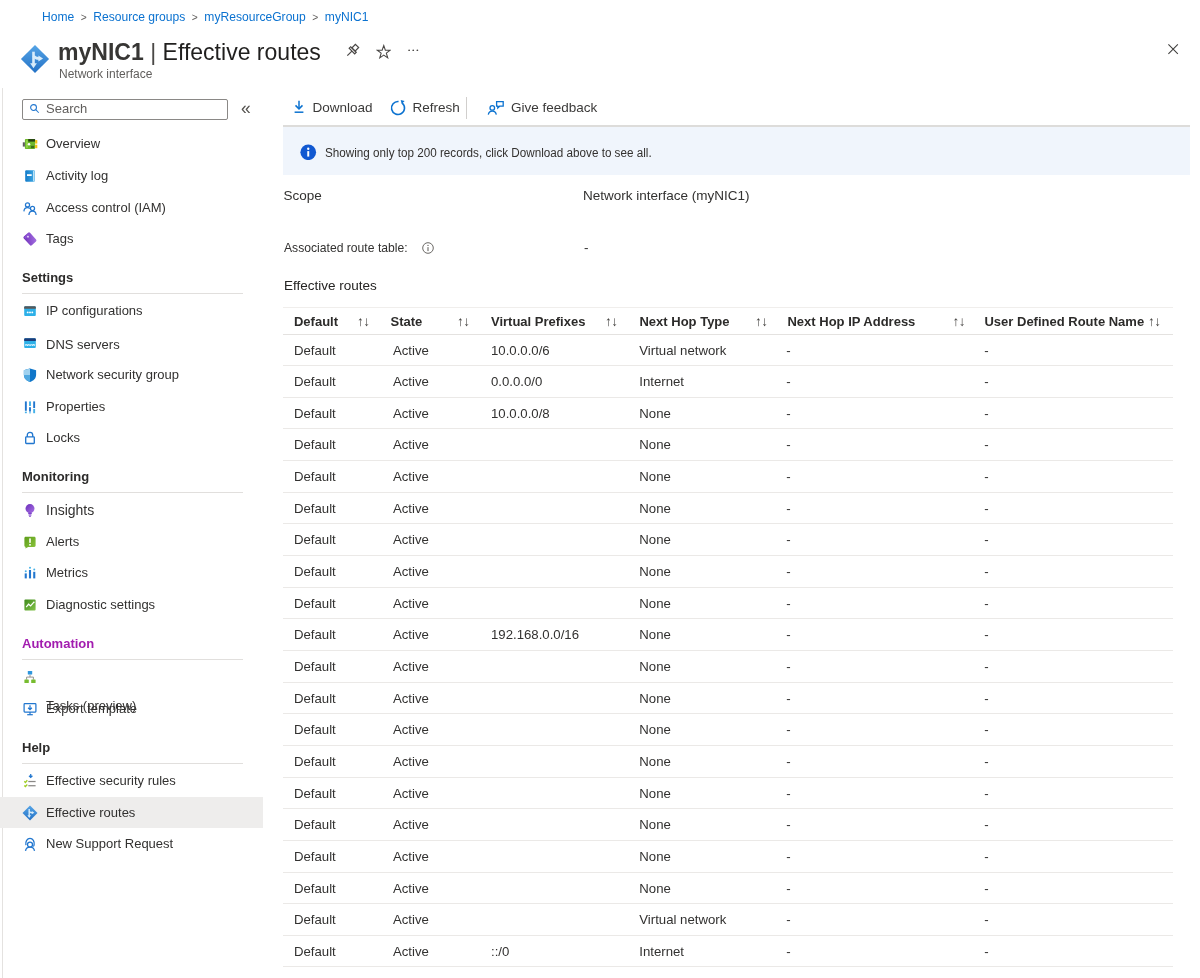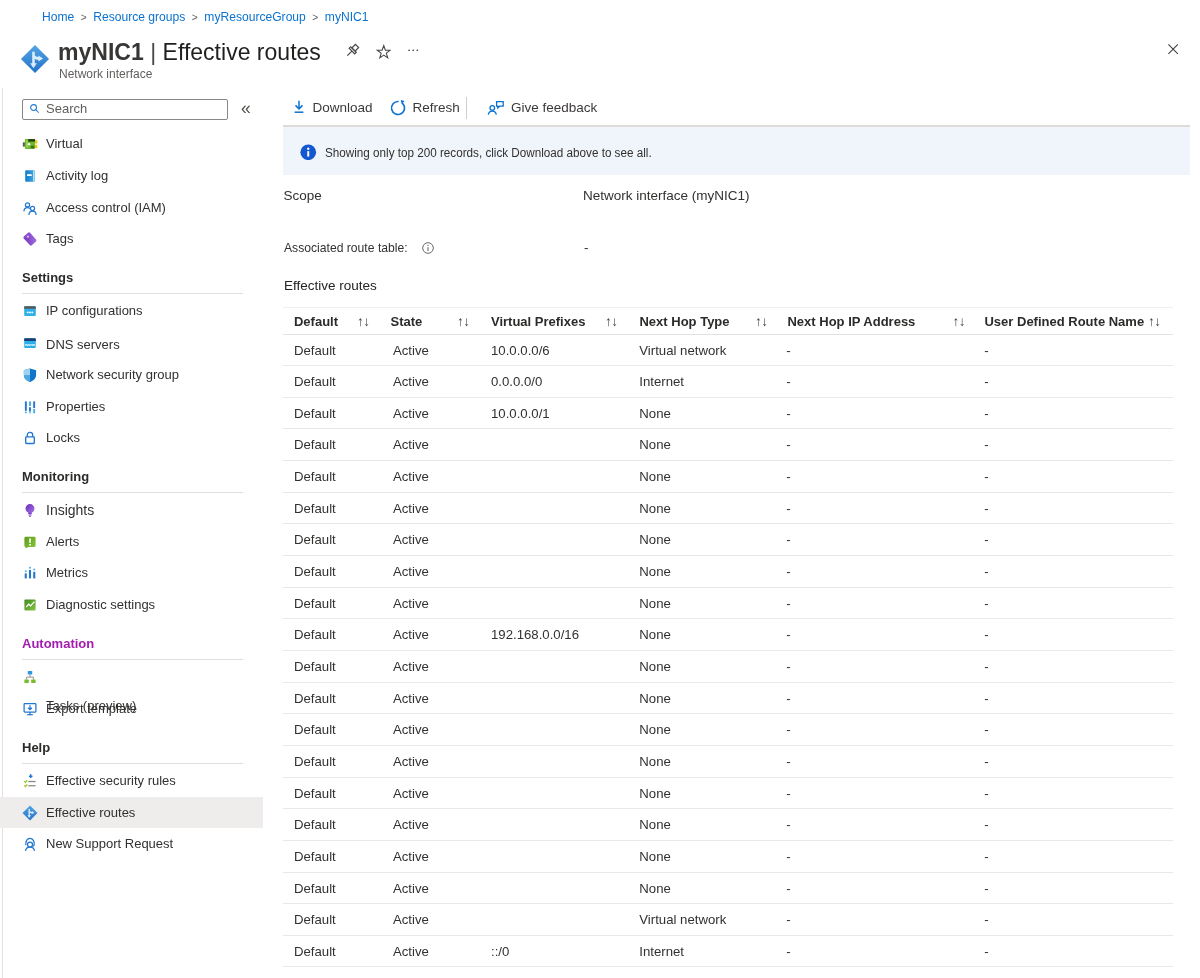--- a/index.html
+++ b/index.html
@@ -62,21 +62,21 @@
 <svg class="abs" style="left:22px;top:136.2px" width="16" height="16" viewBox="0 0 16 16">
     <rect x="2.9" y="3.1" width="10.2" height="9.9" rx="0.8" fill="#6fb92c"></rect>
 <rect x="4.1" y="4.2" width="1.7" height="7.6" fill="#97d84c"></rect>
 <rect x="6.2" y="3.1" width="6.9" height="2.5" fill="#24400f"></rect>
 <rect x="0.8" y="6.3" width="2.1" height="4.3" fill="#5c5c5c"></rect>
 <rect x="13.1" y="4.1" width="2.2" height="3.5" fill="#f0c30f"></rect>
 <rect x="13.1" y="8.7" width="2.2" height="3.5" fill="#f0c30f"></rect>
 <circle cx="7.0" cy="8.2" r="1.25" fill="#fff"></circle>
 <rect x="8.9" y="9.8" width="3.4" height="2.4" fill="#3c7016"></rect>
   </svg>
-<div class="t" style="left:46px;top:136.2px;font-size:13px">Virtual</div>
+<div class="t" style="left:46px;top:136.2px;font-size:13px">Overview</div>
 <svg class="abs" style="left:22px;top:167.9px" width="16" height="16" viewBox="0 0 16 16">
     <defs>
       <linearGradient id="gbook" x1="0" y1="0" x2="1" y2="0">
         <stop offset="0" stop-color="#127ac9"></stop>
         <stop offset="1" stop-color="#42aae4"></stop>
       </linearGradient>
     </defs>
 <rect x="3.2" y="2.3" width="9.6" height="11.5" rx="1" fill="url(#gbook)"></rect>
 <rect x="11.0" y="2.7" width="1.4" height="10.7" fill="#b8e0f5"></rect>
 <rect x="5.0" y="6.2" width="4.7" height="1.8" fill="#fff"></rect>
@@ -312,21 +312,21 @@
     <span class="cell" style="left:10.7px">Default</span>
     <span class="cell" style="left:109.7px">Active</span>
     <span class="cell" style="left:207.7px">0.0.0.0/0</span>
     <span class="cell" style="left:356px">Internet</span>
     <span class="cell" style="left:503px">-</span>
     <span class="cell" style="left:701px">-</span>
   </div>
 <div class="row" style="top:397.80px;height:31.65px;line-height:31.65px">
     <span class="cell" style="left:10.7px">Default</span>
     <span class="cell" style="left:109.7px">Active</span>
-    <span class="cell" style="left:207.7px">10.0.0.0/1</span>
+    <span class="cell" style="left:207.7px">10.0.0.0/8</span>
     <span class="cell" style="left:356px">None</span>
     <span class="cell" style="left:503px">-</span>
     <span class="cell" style="left:701px">-</span>
   </div>
 <div class="row" style="top:429.45px;height:31.65px;line-height:31.65px">
     <span class="cell" style="left:10.7px">Default</span>
     <span class="cell" style="left:109.7px">Active</span>
     <span class="cell" style="left:356px">None</span>
     <span class="cell" style="left:503px">-</span>
     <span class="cell" style="left:701px">-</span>

